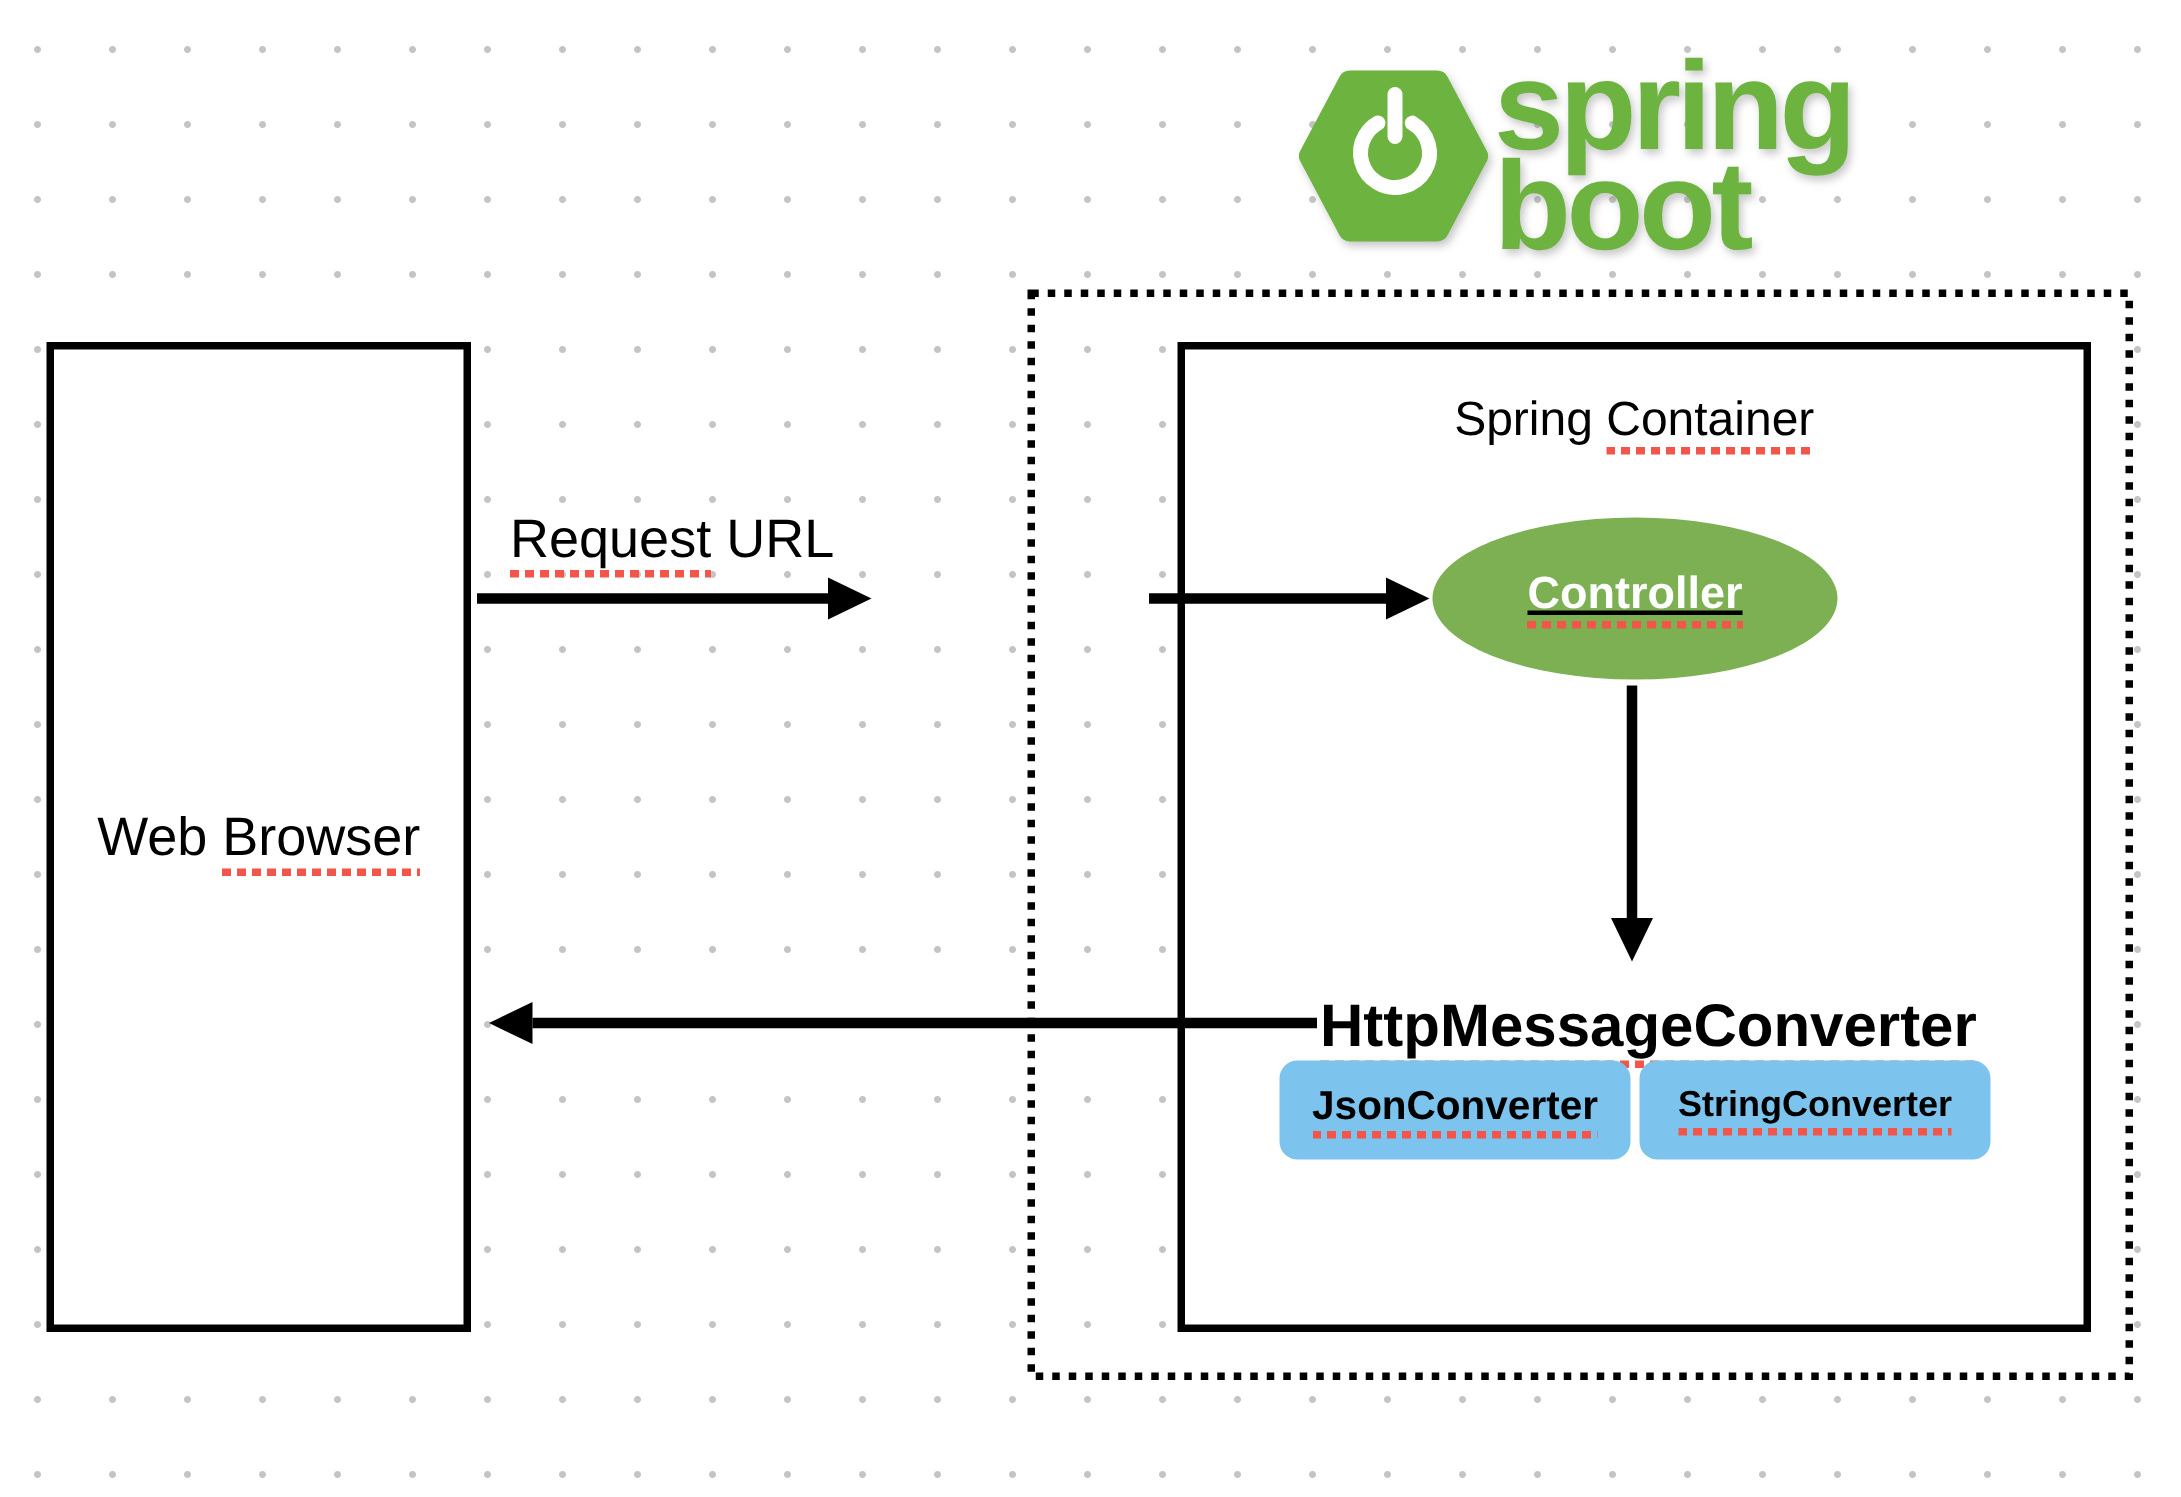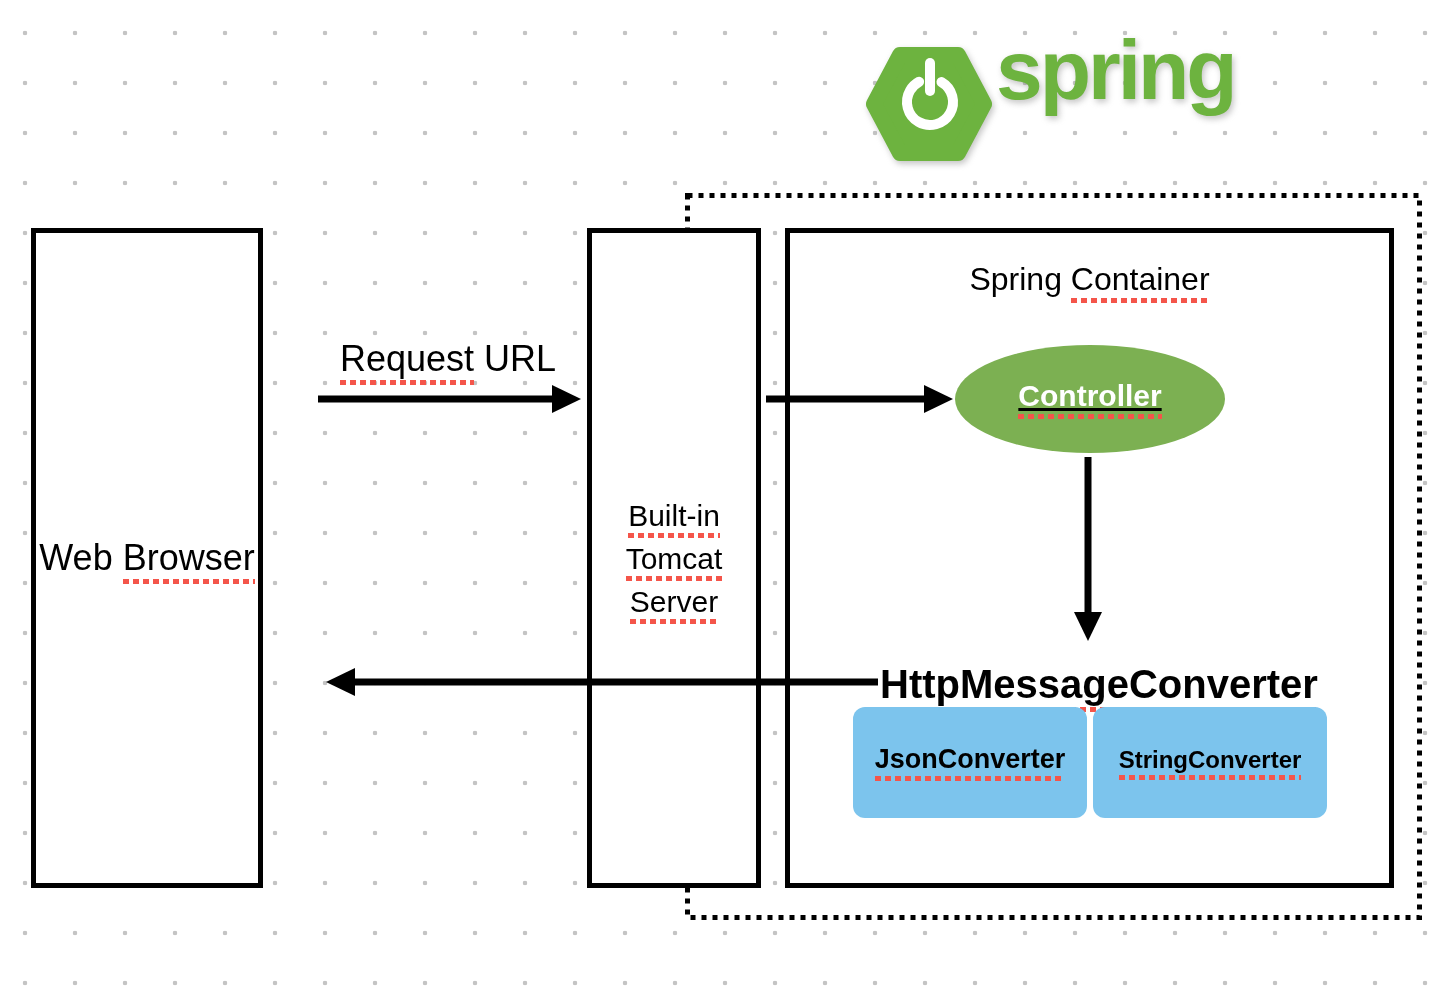--- a/index.html
+++ b/index.html
@@ -32,21 +32,21 @@
     color:#6DB33F;font-weight:bold;font-size:84px;line-height:67px;letter-spacing:-3px;
     white-space:pre;
   }
 
   
   .node-box{
     box-sizing:border-box;border:5px solid #000;background:#fff;
     display:flex;align-items:center;justify-content:center;
     color:#000;z-index:2;
   }
-  #box-web{left:31px;top:228px;width:232px;height:660px;font-size:36px;}
+  #box-web{left:31px;top:228px;width:283px;height:660px;font-size:36px;}
   #box-tomcat{left:587px;top:228px;width:174px;height:660px;font-size:30px;}
   #box-container{left:785px;top:228px;width:609px;height:660px;}
 
   #tomcat-label{text-align:center;line-height:43px;}
   #tomcat-label .line{display:inline;}
 
   #container-title{
     position:absolute;left:0;top:28px;width:100%;
     text-align:center;font-size:32px;color:#000;
   }
@@ -59,21 +59,21 @@
     text-decoration:underline;
   }
   #controller-ellipse .lbl{color:#fff;font-weight:bold;font-size:30px;}
 
   #hmc-label{
     left:880px;top:662px;width:446px;text-align:left;
     font-weight:bold;font-size:40px;color:#000;z-index:3;
   }
 
   .conv-box{
-    box-sizing:border-box;width:234px;height:111px;top:707px;
+    box-sizing:border-box;width:234px;height:66px;top:707px;
     background:#7CC4ED;border-radius:12px;
     display:flex;align-items:center;justify-content:center;
     font-weight:bold;color:#000;z-index:3;
   }
   #conv-json{left:853px;font-size:27px;}
   #conv-string{left:1093px;font-size:24px;}
 
   #request-label{
     left:340px;top:338px;font-size:36px;color:#000;z-index:3;white-space:pre;
   }
@@ -87,38 +87,31 @@
 <div id="canvas">
 
   <div id="logo" class="abs">
     <svg id="logo-hex" width="126" height="132" viewBox="0 0 126 132">
       <polygon points="8,66 34,17 92,17 118,66 92,115 34,115" fill="#6DB33F" stroke="#6DB33F" stroke-width="16" stroke-linejoin="round"></polygon>
       <g>
         <circle cx="64" cy="64" r="23" fill="none" stroke="#ffffff" stroke-width="10" stroke-dasharray="120.4 24.2" stroke-linecap="round" transform="rotate(-60 64 64)"></circle>
         <rect x="59" y="20" width="10" height="38" rx="5" fill="#ffffff"></rect>
       </g>
     </svg>
-    <div id="logo-text"><span>spring</span><br></div>
+    <div id="logo-text"><span>spring</span><br><span>boot</span></div>
   </div>
 
   <svg id="boundary-svg" class="abs" width="1454" height="998">
     <rect x="687.5" y="195.5" width="732" height="722" fill="none" stroke="#000000" stroke-width="5" stroke-dasharray="5 6"></rect>
   </svg>
 
   <div id="box-web" class="abs node-box">
     <div><span>Web</span> <span class="mis">Browser</span></div>
   </div>
 
-  <div id="box-tomcat" class="abs node-box">
-    <div id="tomcat-label">
-      <span class="mis line">Built-in</span><br>
-      <span class="mis line">Tomcat</span><br>
-      <span class="mis line">Server</span>
-    </div>
-  </div>
 
   <div id="box-container" class="abs node-box">
     <div id="container-title"><span>Spring</span> <span class="mis">Container</span></div>
   </div>
 
   <div id="controller-ellipse" class="abs">
     <span class="lbl mis">Controller</span>
   </div>
 
   <div id="hmc-label" class="abs">

